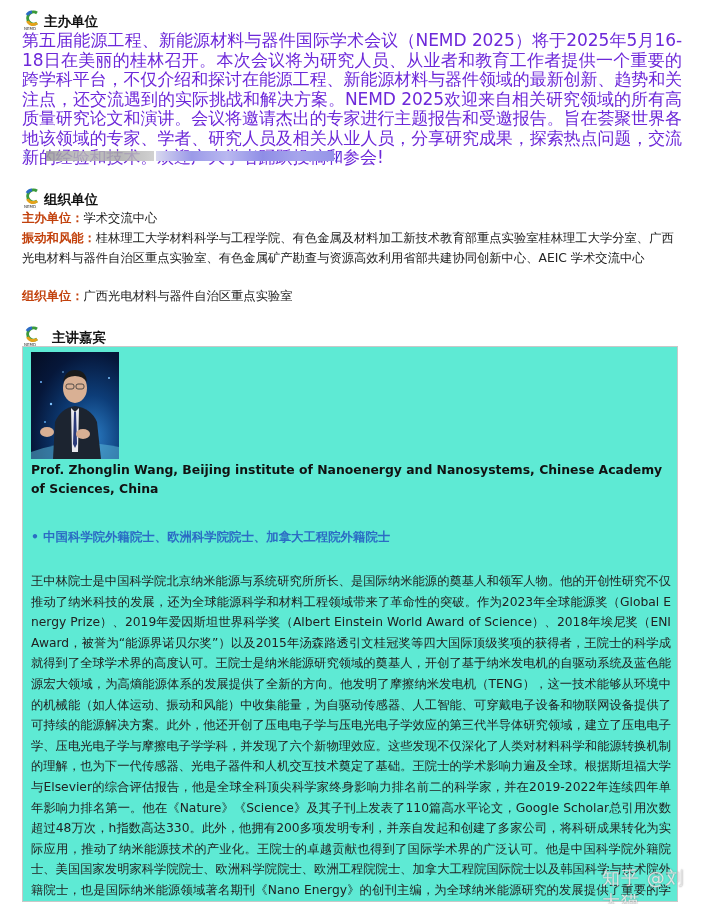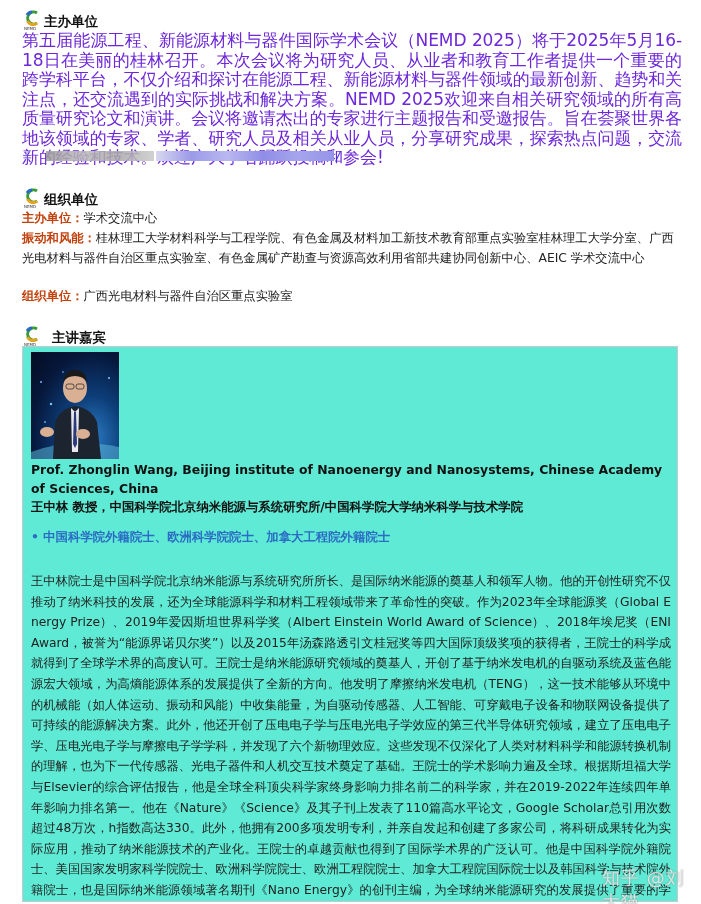--- a/index.html
+++ b/index.html
@@ -199,18 +199,17 @@
       <path d="M43 60 L45 60 L46 92 L44 96 L42 92 Z" fill="#2a3a7a"></path>
       <ellipse cx="44" cy="36" rx="12" ry="15" fill="#d9b094"></ellipse>
       <path d="M32 30 Q34 18 44 18 Q55 18 56 30 Q52 24 44 24 Q36 24 32 30 Z" fill="#1a1a1a"></path>
       <rect x="35" y="32" width="8" height="5" rx="2" fill="none" stroke="#333" stroke-width="0.8"></rect>
       <rect x="45" y="32" width="8" height="5" rx="2" fill="none" stroke="#333" stroke-width="0.8"></rect>
       <ellipse cx="16" cy="80" rx="7" ry="5" fill="#d9b094"></ellipse>
       <ellipse cx="52" cy="82" rx="7" ry="5" fill="#d9b094"></ellipse>
     </svg>
   </div>
   <div class="speaker-name-en">Prof. Zhonglin Wang, Beijing institute of Nanoenergy and Nanosystems, Chinese Academy of Sciences, China</div>
-  <div class="speaker-name-cn">王中林 教授，中国科学院北京纳米能源与系统研究所/中国科学院大学纳米科学与技术学院</div>
   <div class="honor" style="top:181px;">• 中国科学院外籍院士、欧洲科学院院士、加拿大工程院外籍院士</div>
   <div class="bio">王中林院士是中国科学院北京纳米能源与系统研究所所长、是国际纳米能源的奠基人和领军人物。他的开创性研究不仅推动了纳米科技的发展，还为全球能源科学和材料工程领域带来了革命性的突破。作为2023年全球能源奖（Global Energy Prize）、2019年爱因斯坦世界科学奖（Albert Einstein World Award of Science）、2018年埃尼奖（ENI Award，被誉为“能源界诺贝尔奖”）以及2015年汤森路透引文桂冠奖等四大国际顶级奖项的获得者，王院士的科学成就得到了全球学术界的高度认可。王院士是纳米能源研究领域的奠基人，开创了基于纳米发电机的自驱动系统及蓝色能源宏大领域，为高熵能源体系的发展提供了全新的方向。他发明了摩擦纳米发电机（TENG），这一技术能够从环境中的机械能（如人体运动、振动和风能）中收集能量，为自驱动传感器、人工智能、可穿戴电子设备和物联网设备提供了可持续的能源解决方案。此外，他还开创了压电电子学与压电光电子学效应的第三代半导体研究领域，建立了压电电子学、压电光电子学与摩擦电子学学科，并发现了六个新物理效应。这些发现不仅深化了人类对材料科学和能源转换机制的理解，也为下一代传感器、光电子器件和人机交互技术奠定了基础。王院士的学术影响力遍及全球。根据斯坦福大学与Elsevier的综合评估报告，他是全球全科顶尖科学家终身影响力排名前二的科学家，并在2019-2022年连续四年单年影响力排名第一。他在《Nature》《Science》及其子刊上发表了110篇高水平论文，Google Scholar总引用次数超过48万次，h指数高达330。此外，他拥有200多项发明专利，并亲自发起和创建了多家公司，将科研成果转化为实际应用，推动了纳米能源技术的产业化。王院士的卓越贡献也得到了国际学术界的广泛认可。他是中国科学院外籍院士、美国国家发明家科学院院士、欧洲科学院院士、欧洲工程院院士、加拿大工程院国际院士以及韩国科学与技术院外籍院士，也是国际纳米能源领域著名期刊《Nano Energy》的创刊主编，为全球纳米能源研究的发展提供了重要的学术平台。</div>
 </div>
 
 <div class="watermark">知乎 @刘大猫</div>
 
 </body></html>

